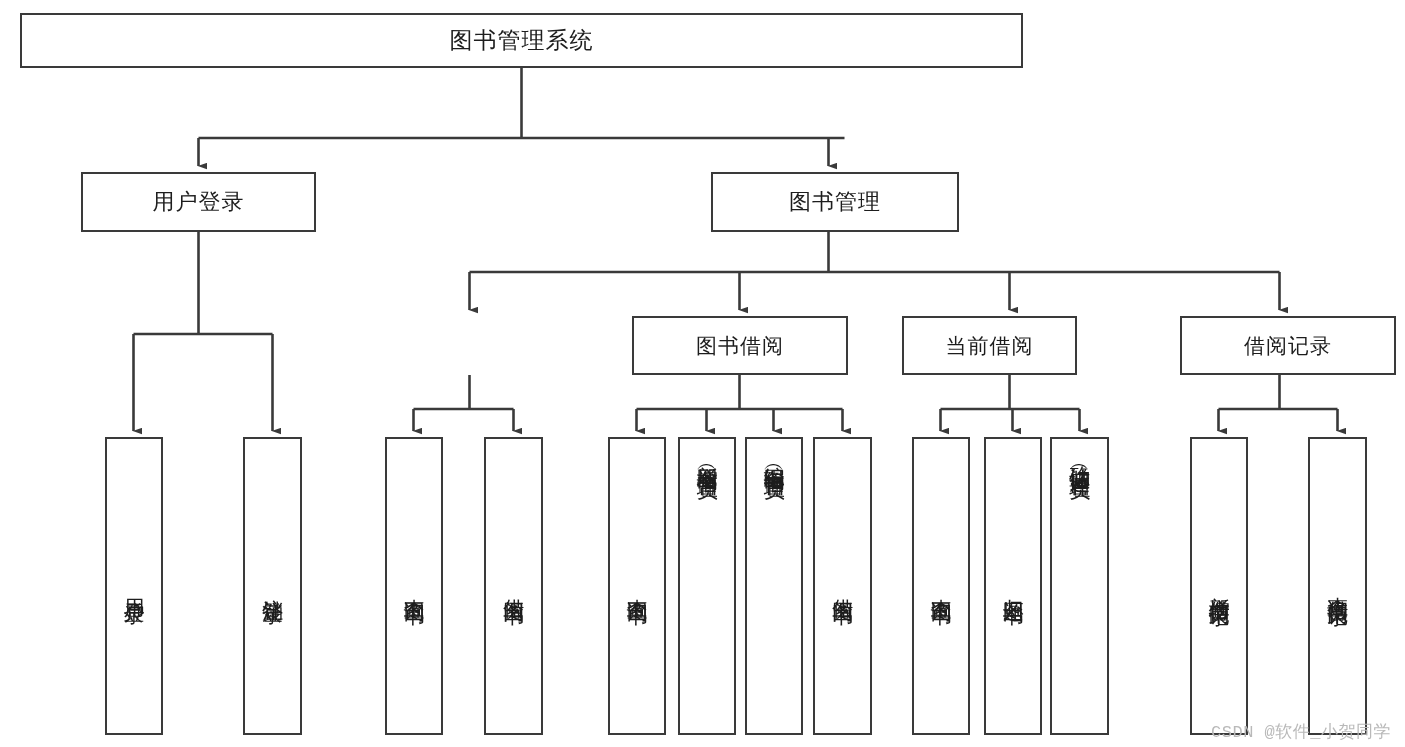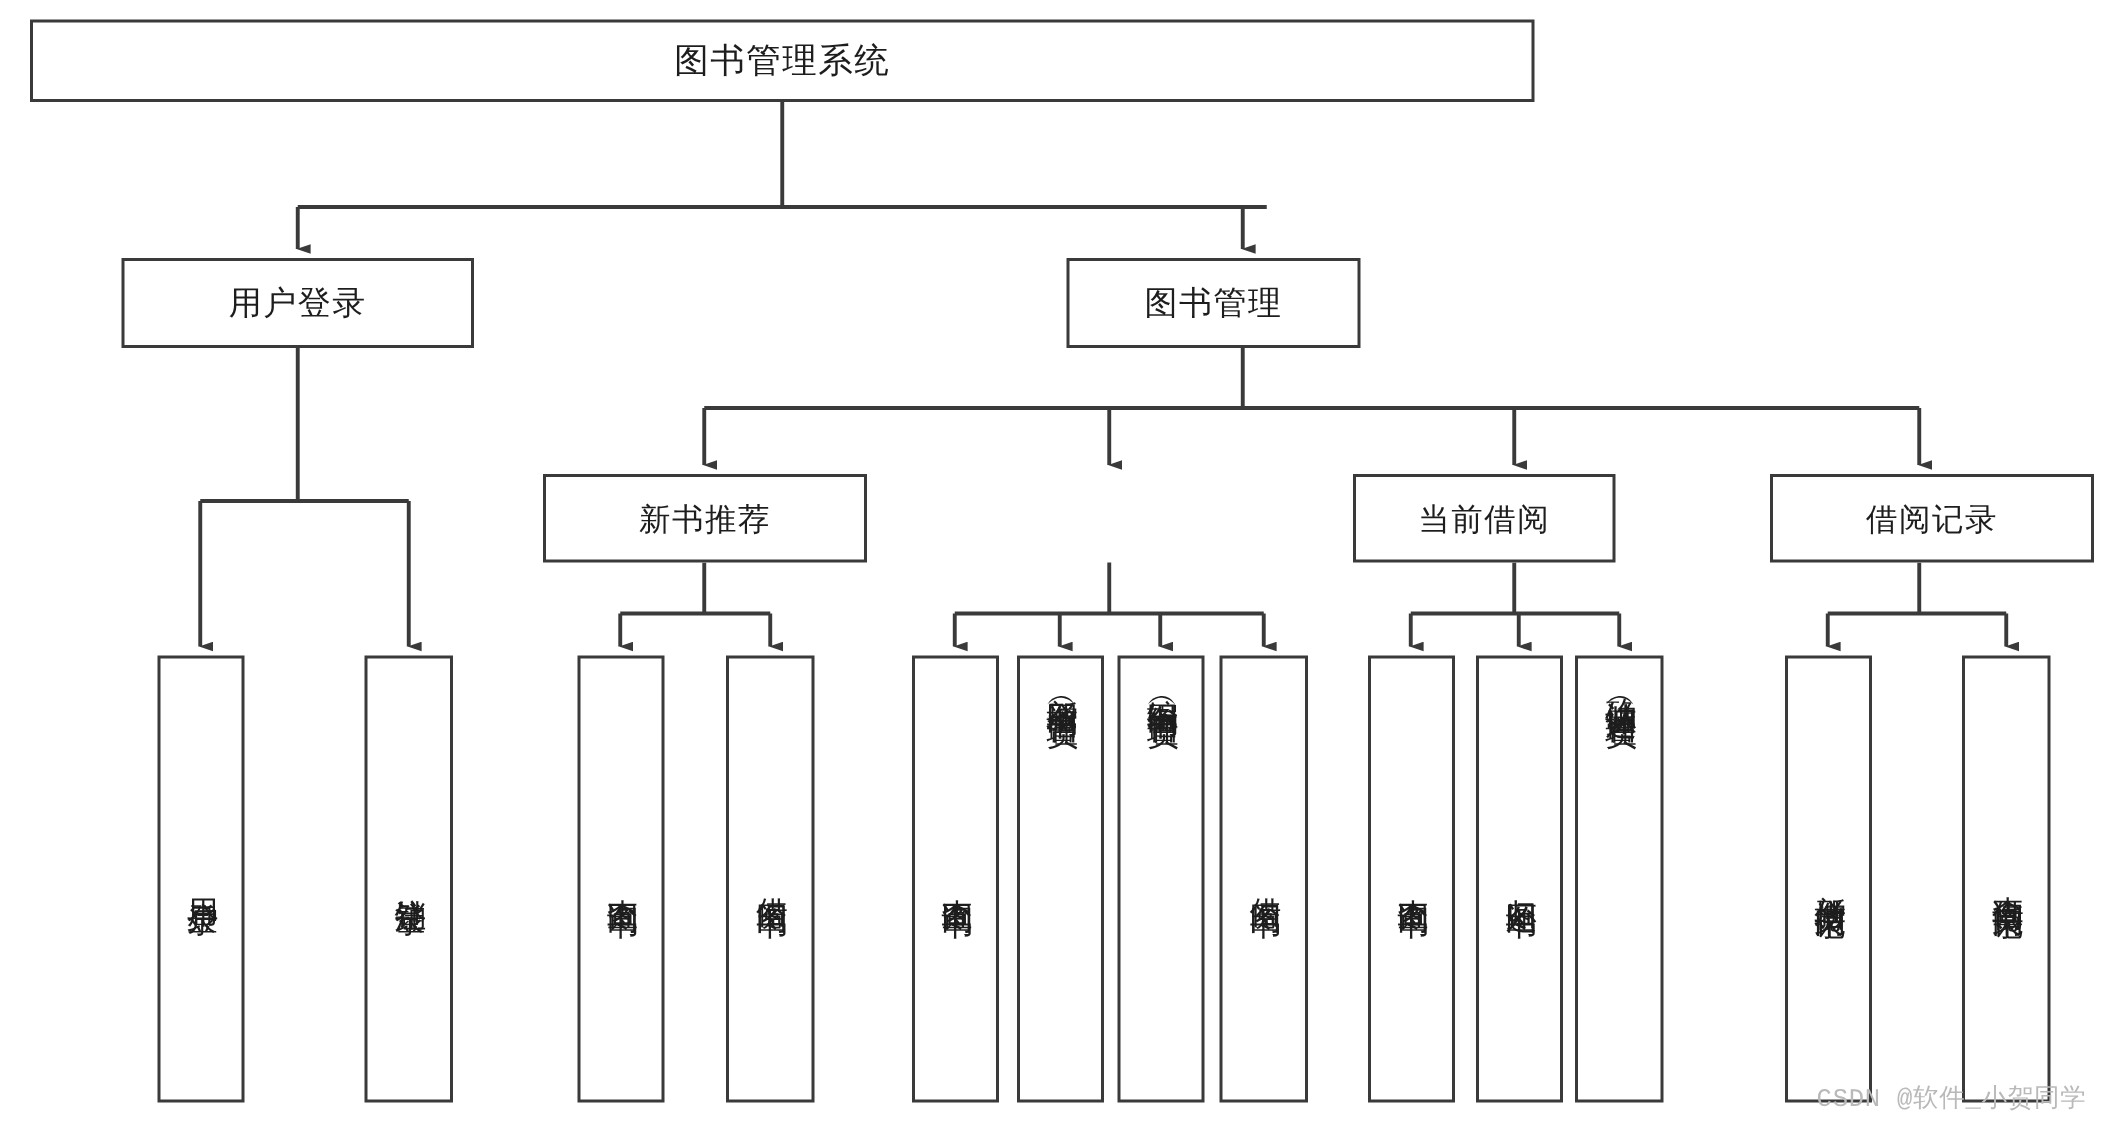--- a/index.html
+++ b/index.html
@@ -134,26 +134,26 @@
     </g>
   </svg>
 
   <div class="node root" style="left:20px;top:13px;width:1003px;height:55px;">
     <span class="htext">图书管理系统</span>
   </div>
 
   <div class="node l1" style="left:81px;top:172px;width:235px;height:60px;">
     <span class="htext">用户登录</span>
   </div>
-  <div class="node l1" style="left:711px;top:172px;width:196px;height:60px;">
+  <div class="node l1" style="left:711px;top:172px;width:248px;height:60px;">
     <span class="htext">图书管理</span>
   </div>
 
-  <div class="node l2" style="left:362px;top:316px;width:216px;height:59px;">
-    <span class="htext">新书推荐</span>
+  <div class="node l2" style="left:632px;top:316px;width:216px;height:59px;">
+    <span class="htext">图书借阅</span>
   </div>
   <div class="node l2" style="left:902px;top:316px;width:175px;height:59px;">
     <span class="htext">当前借阅</span>
   </div>
   <div class="node l2" style="left:1180px;top:316px;width:216px;height:59px;">
     <span class="htext">借阅记录</span>
   </div>
 
   <div class="node leaf mid" style="left:105px;top:437px;width:58px;height:298px;">
     <span class="vtext">用户登录</span>

